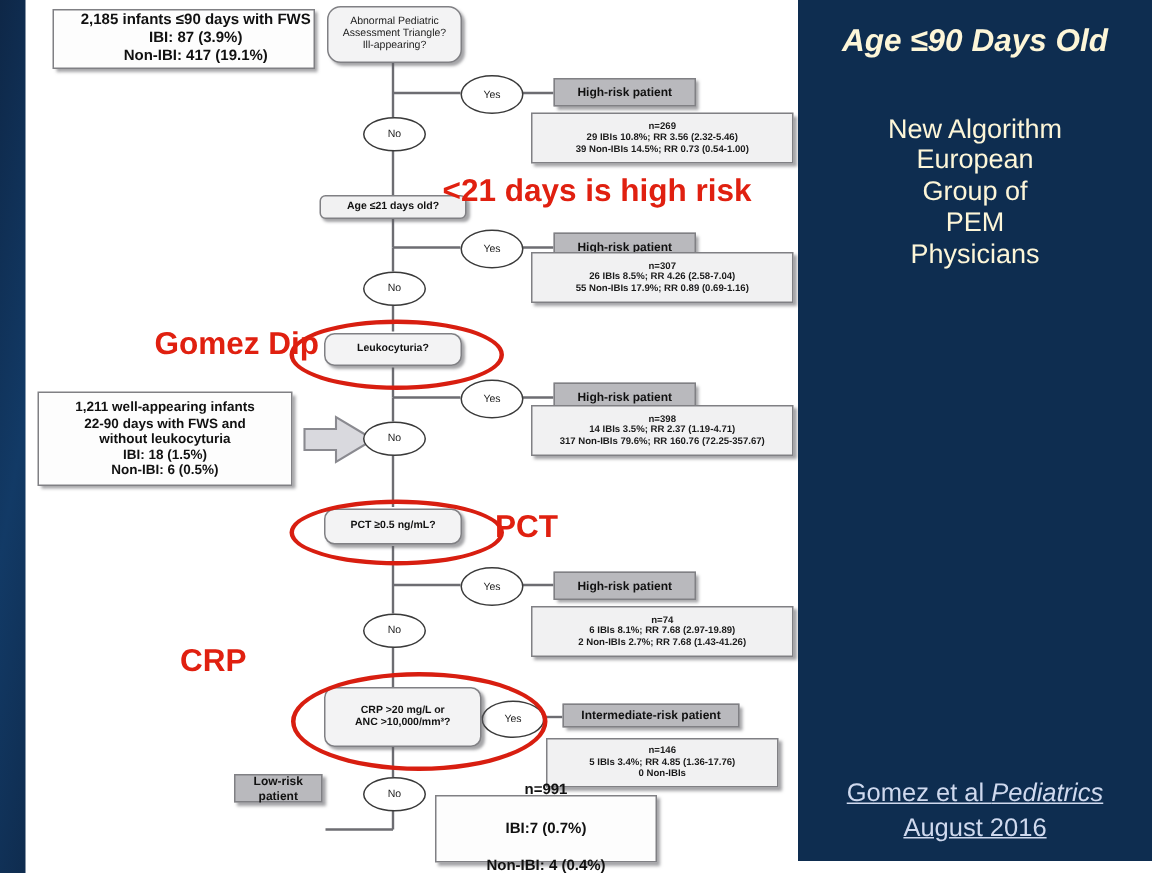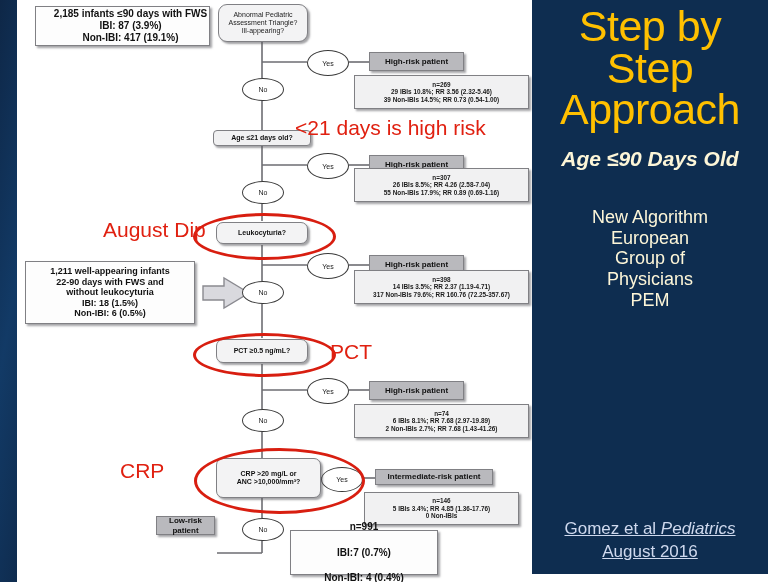--- a/index.html
+++ b/index.html
@@ -111,21 +111,21 @@
   .lbl-stats{ font-size: 6.4px; font-weight: bold; }
   .lbl-q    { font-size: 7px; }
   .lbl-1211 { font-size: 9px; }
   .lbl-n991 { font-size: 10px; gap: 14px; }
 
   
   .annot {
     position: absolute;
     color: #e02010;
     font-size: 21px;
-    font-weight: 400;
+    font-weight: 700;
     white-space: nowrap;
   }
   .redring {
     position: absolute;
     border: 3px solid #d81e10;
     border-radius: 50%;
     pointer-events: none;
   }
 </style>
 </head>
@@ -298,40 +298,35 @@
       <div>n=991</div>
       <div>IBI:7 (0.7%)</div>
       <div>Non-IBI: 4 (0.4%)</div>
     </div>
 
     <div class="redring" style="left:176px; top:213px; width:137px; height:41px;"></div>
     <div class="redring" style="left:176px; top:333px; width:137px; height:38px;"></div>
     <div class="redring" style="left:177px; top:448px; width:165px; height:60px;"></div>
   </div>
 
-  <div class="annot" style="left:103px; top:218px;">August Dip</div>
+  <div class="annot" style="left:103px; top:218px;">Gomez Dip</div>
   <div class="annot" style="left:295px; top:116px;">&lt;21 days is high risk</div>
   <div class="annot" style="left:330px; top:340px;">PCT</div>
-  <div class="annot" style="left:120px; top:459px;">CRP</div>
+  <div class="annot" style="left:120px; top:429px;">CRP</div>
 
   <div class="right-panel">
-    <div class="rp-title">
-      <div>Step by</div>
-      <div>Step</div>
-      <div>Approach</div>
-    </div>
     <div class="rp-sub">
       <div>Age ≤90 Days Old</div>
     </div>
     <div class="rp-body">
       <div>New  Algorithm</div>
       <div>European</div>
       <div>Group of</div>
+      <div>PEM</div>
       <div>Physicians</div>
-      <div>PEM</div>
     </div>
     <div class="rp-cite">
       <span class="l1"><span>Gomez et al </span><i>Pediatrics</i></span>
       <span class="l2">August 2016</span>
     </div>
   </div>
 
 </div>
 
 </body></html>

